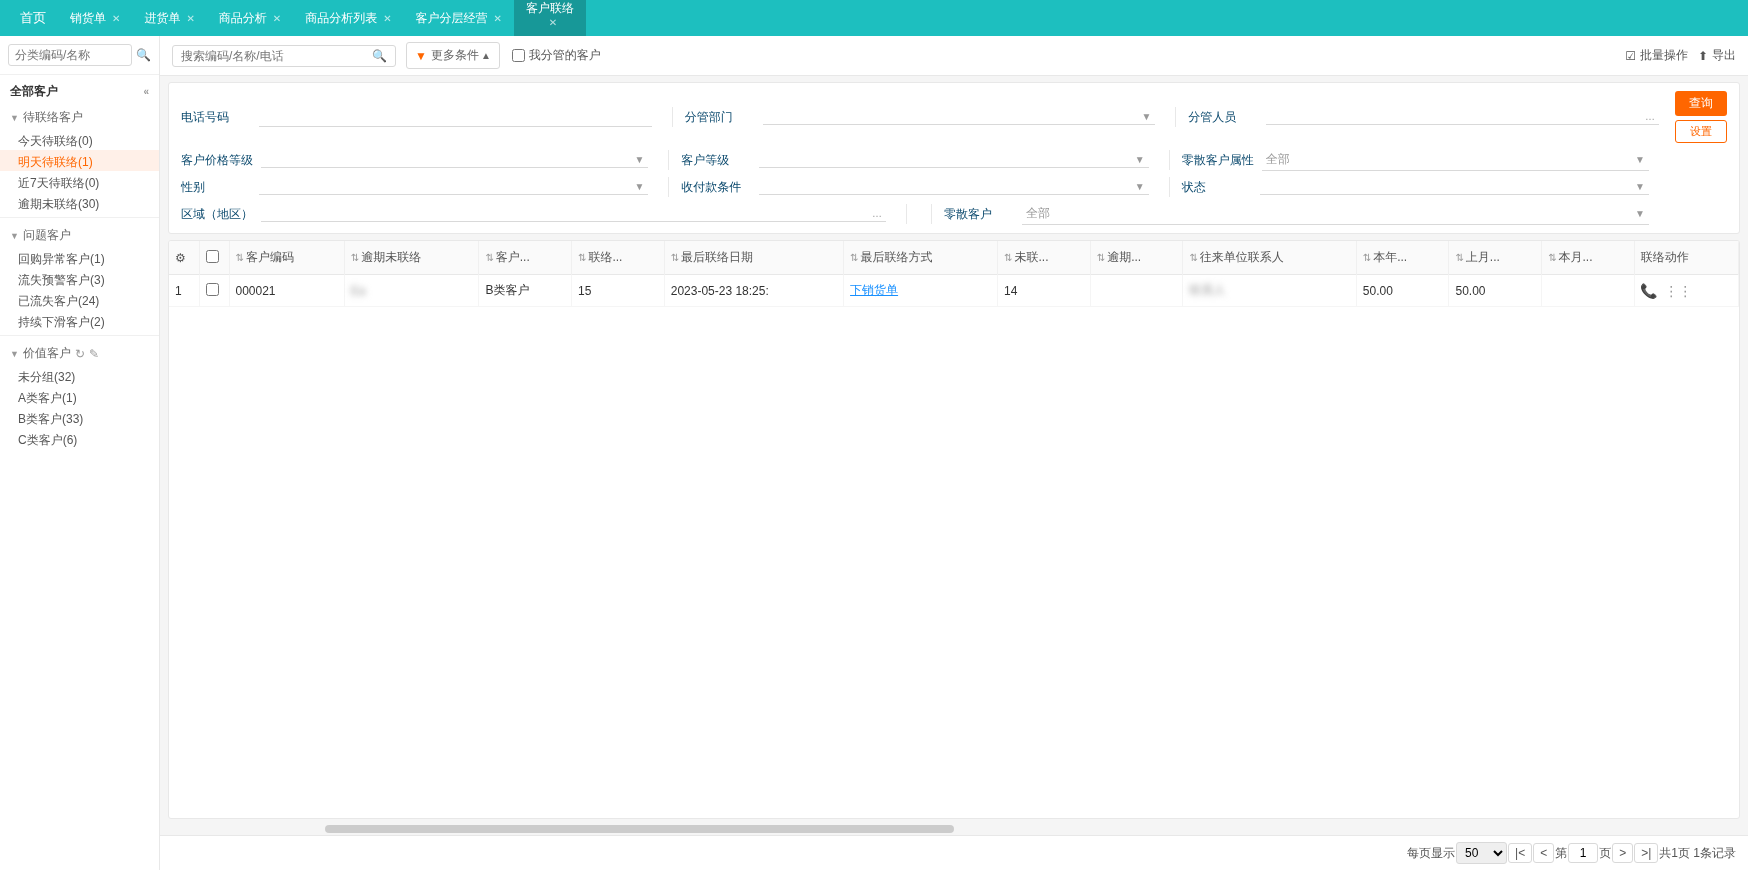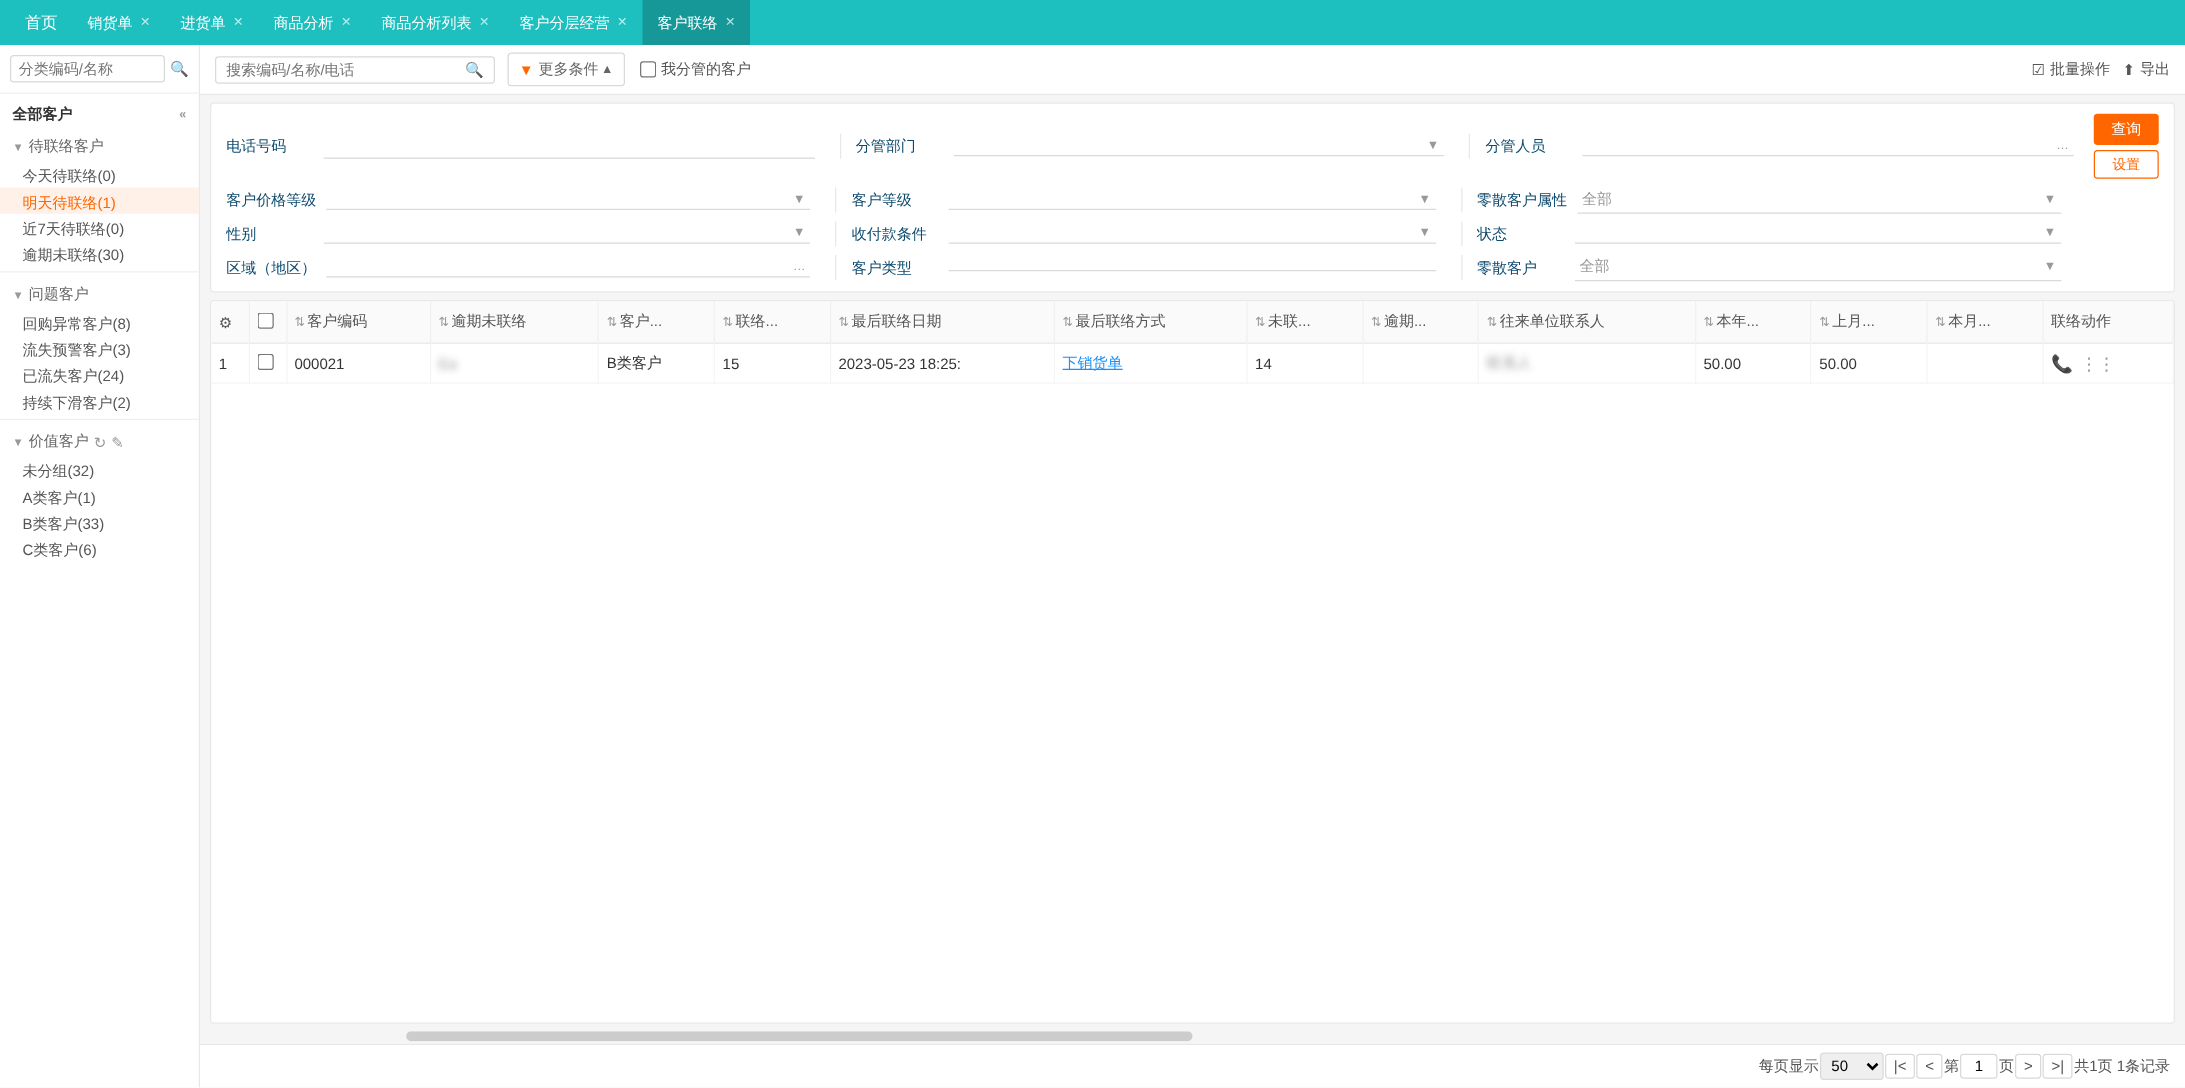--- a/index.html
+++ b/index.html
@@ -16,21 +16,21 @@
     .nav-item {
       color: #fff;
       padding: 0 12px;
       height: 36px;
       display: flex;
       align-items: center;
       cursor: pointer;
       white-space: nowrap;
       font-size: 13px;
     }
-    .nav-item.active { background: rgba(0,0,0,0.15); }
+    .nav-item.active { background: rgba(0,0,0,0.15); flex-direction: column; }
     .nav-item .close-x {
       margin-left: 6px;
       font-size: 10px;
       opacity: 0.7;
     }
     
     
     .main-layout {
       display: flex;
       height: calc(100vh - 36px);
@@ -396,21 +396,21 @@
     <div class="sidebar-item">今天待联络(0)</div>
     <div class="sidebar-item active">明天待联络(1)</div>
     <div class="sidebar-item">近7天待联络(0)</div>
     <div class="sidebar-item">逾期未联络(30)</div>
 
     <div class="sidebar-divider"></div>
 
     <div class="sidebar-sub-header">
       <span>问题客户</span>
     </div>
-    <div class="sidebar-item">回购异常客户(8)</div>
+    <div class="sidebar-item">回购异常客户(1)</div>
     <div class="sidebar-item">流失预警客户(3)</div>
     <div class="sidebar-item">已流失客户(24)</div>
     <div class="sidebar-item">持续下滑客户(2)</div>
 
     <div class="sidebar-divider"></div>
 
     <div class="sidebar-sub-header">
       <span>价值客户</span>
       <span style="margin-left:4px; color:#999; cursor:pointer;">↻</span>
       <span style="margin-left:4px; color:#999; cursor:pointer;">✎</span>
@@ -533,27 +533,20 @@
 
       <div class="filter-row">
         <div class="filter-field">
           <span class="filter-label">区域（地区）</span>
           <div class="filter-select" style="flex:2;">
             <span></span>
             <span class="dropdown-arrow">…</span>
           </div>
         </div>
         <div class="filter-divider"></div>
-        <div class="filter-field">
-          <span class="filter-label">客户类型</span>
-          <div class="filter-select" style="flex:2;">
-            <span></span>
-            <span class="dropdown-arrow"></span>
-          </div>
-        </div>
         <div class="filter-divider"></div>
         <div class="filter-field">
           <span class="filter-label">零散客户</span>
           <div class="filter-select" style="flex:2;">
             <span>全部</span>
             <span class="dropdown-arrow">▼</span>
           </div>
         </div>
         <div style="min-width:70px;"></div>
       </div>

